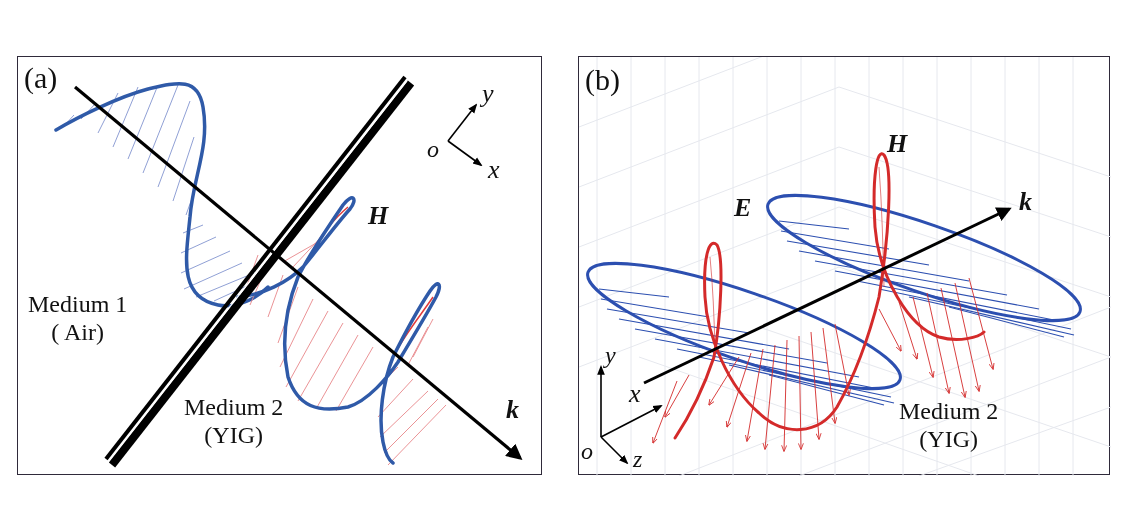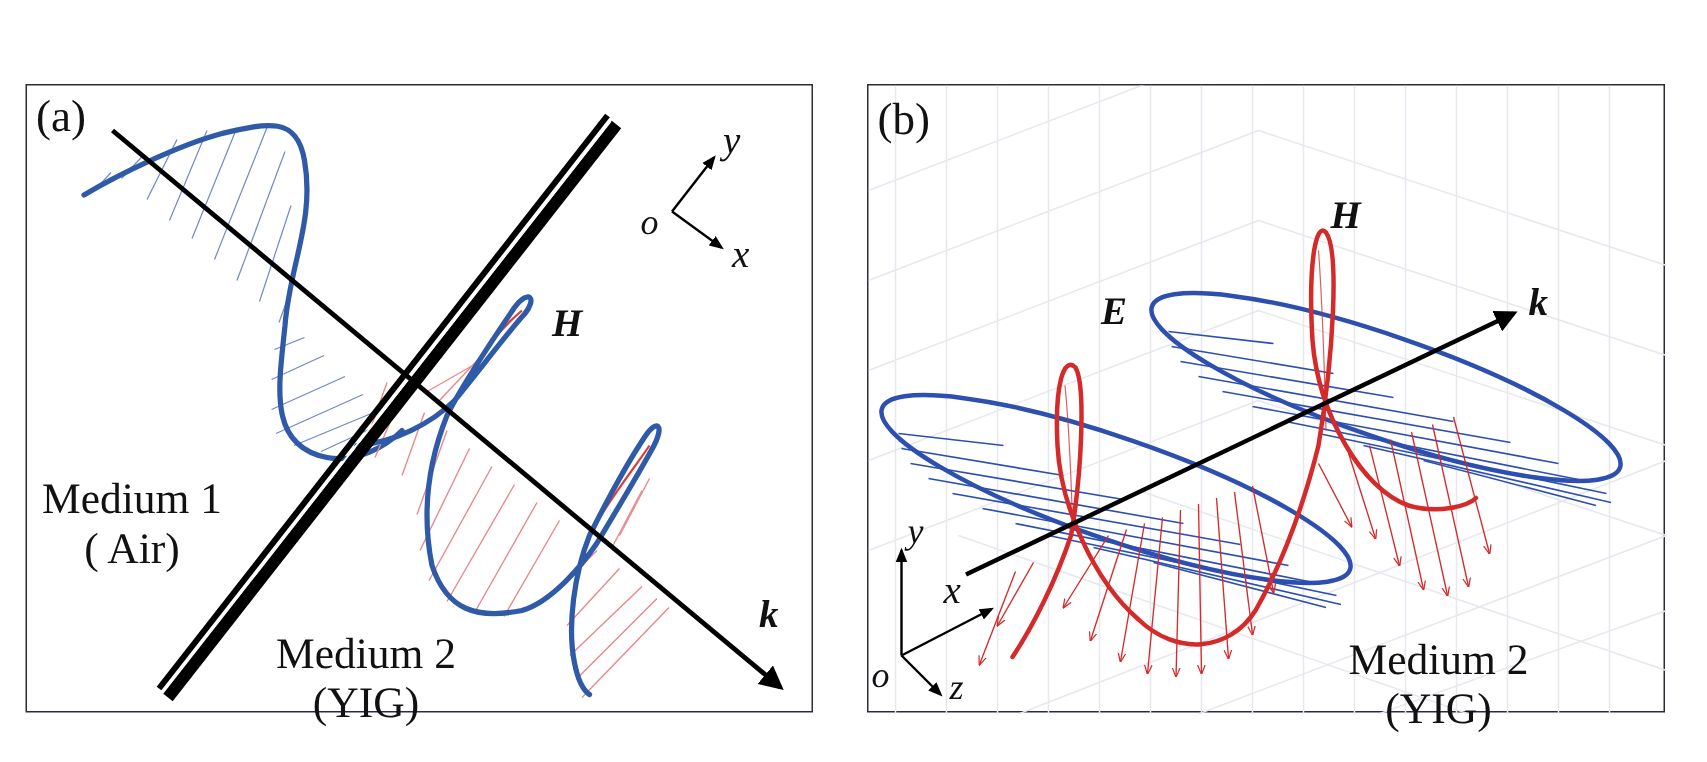--- a/index.html
+++ b/index.html
@@ -4,21 +4,21 @@
   <style>
     html, body { margin: 0; padding: 0; background: #ffffff; }
     body { width: 1138px; height: 508px; position: relative; overflow: hidden;
            font-family: "Liberation Serif", "DejaVu Serif", serif; }
     .panel { position: absolute; background: #ffffff; border: 1.5px solid #2f2a3a; box-sizing: border-box; }
     #panel-a { left: 17px; top: 56px; width: 525px; height: 419px; }
     #panel-b { left: 578px; top: 56px; width: 532px; height: 419px; }
     .panel svg { position: absolute; left: 0; top: 0; }
     .lbl { position: absolute; color: #111; white-space: nowrap; line-height: 1; }
     .panel-letter { font-size: 30px; }
-    .medium { font-size: 29px; text-align: center; margin-top: 27px; }
+    .medium { font-size: 24px; text-align: center; }
     .bold-it { font-weight: bold; font-style: italic; font-size: 26px; }
     .axis-it { font-style: italic; font-size: 26px; }
   </style>
 </head>
 <body>
 
 <div class="panel" id="panel-a">
   <svg width="525" height="419" viewBox="0 0 525 419">
     <defs>
       <marker id="arrowBlack" viewBox="0 0 10 10" refX="8" refY="5" markerWidth="5" markerHeight="5" orient="auto">

